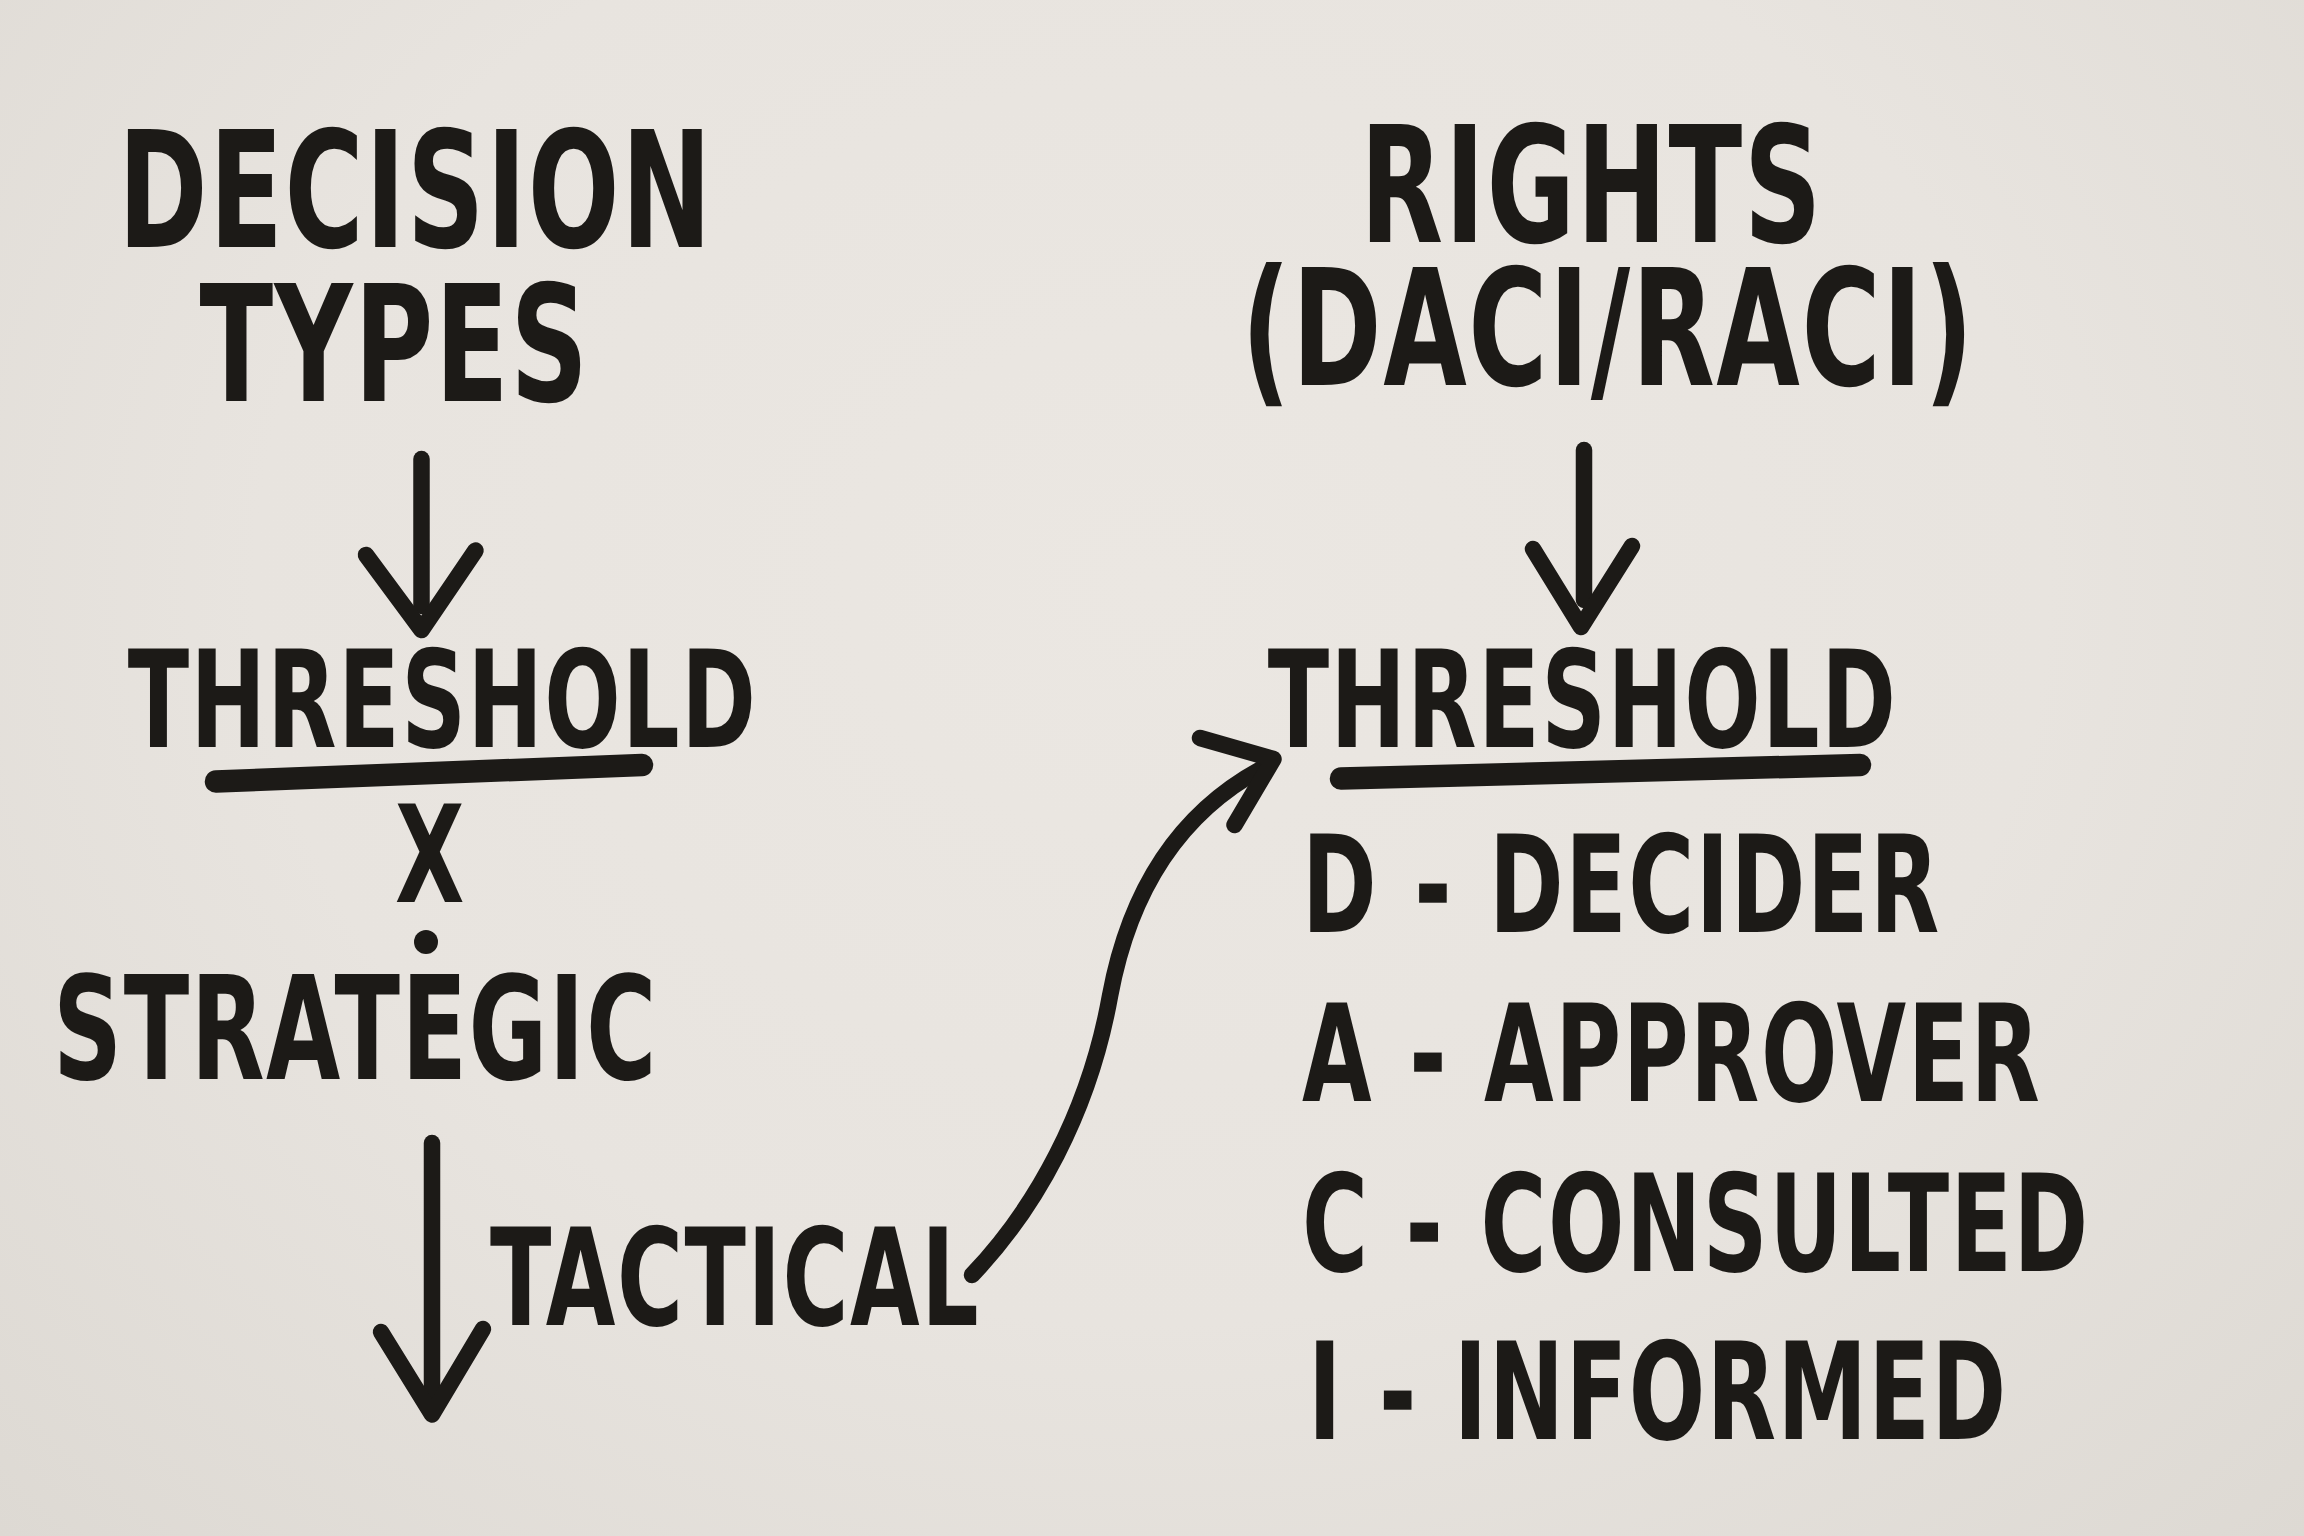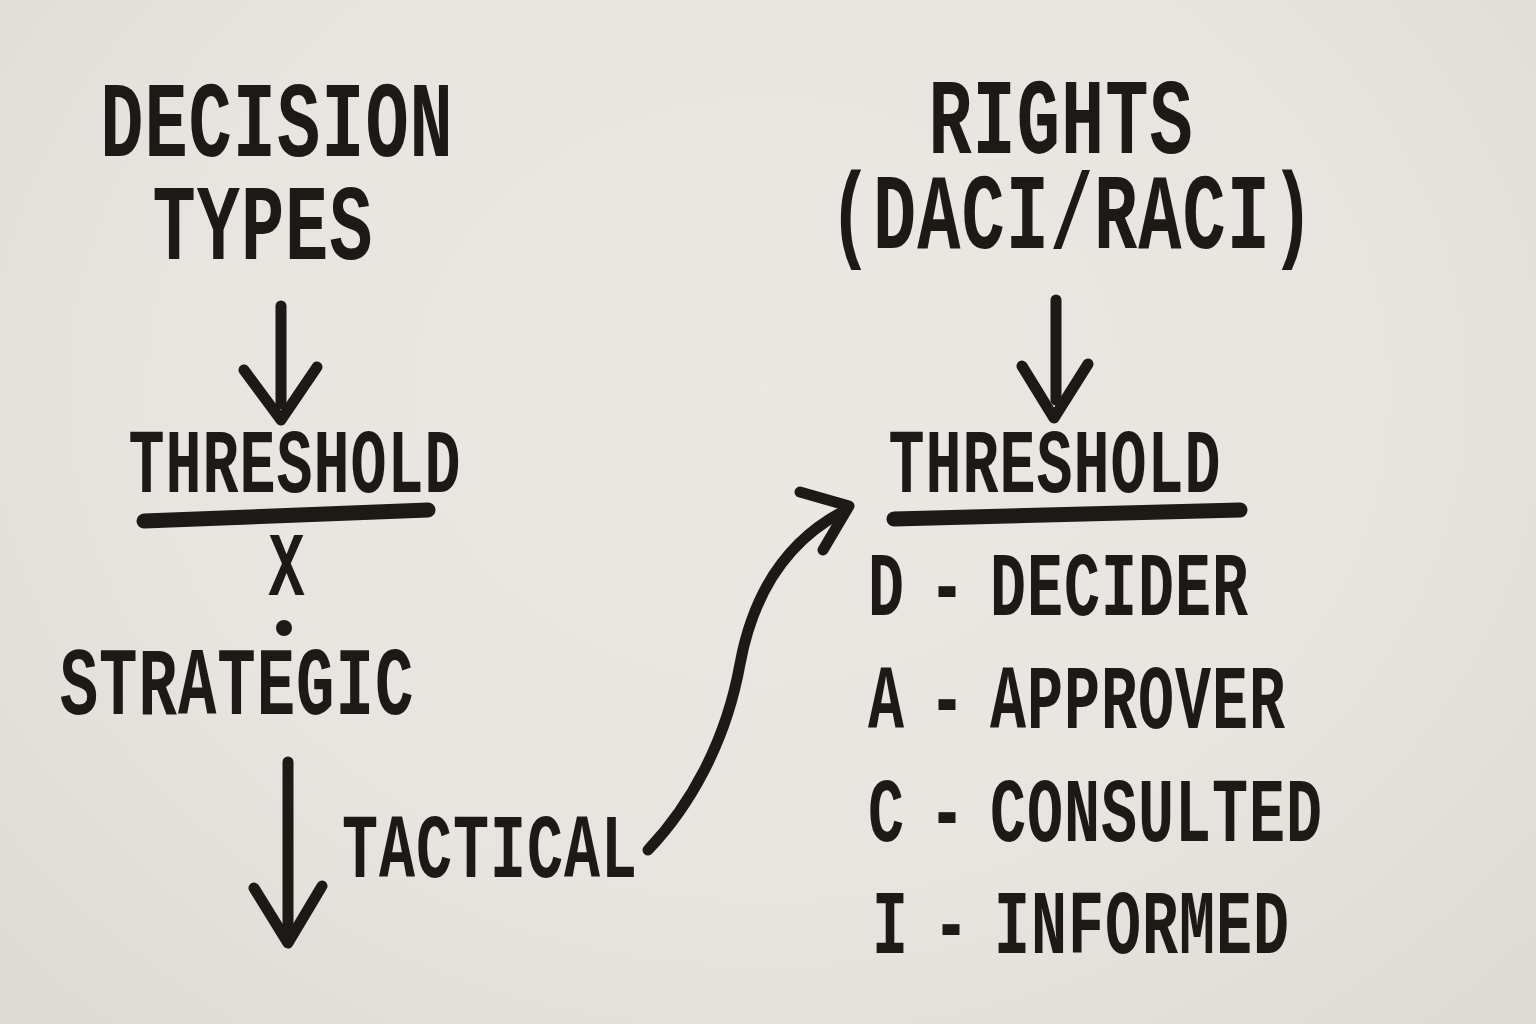--- a/index.html
+++ b/index.html
@@ -2,21 +2,21 @@
 <html style="--ink: #1c1a17; --bg: #e8e4df;"><head>
 <meta charset="utf-8">
 <style>
   :root { --ink:#1c1a17; --bg:#e8e4df; }
   html,body{ margin:0; padding:0; }
   body{
     width:1536px; height:1024px; overflow:hidden;
     background: radial-gradient(ellipse at 50% 38%, #ebe7e2 0%, var(--bg) 55%, #ddd9d3 100%);
     font-family:"DejaVu Sans", sans-serif;
   }
-  #board{ position:relative; width:1536px; height:1024px;font-family:Liberation Mono, monospace; }
+  #board{ position:relative; width:1536px; height:1024px; }
   .hand{
     position:absolute;
     color:var(--ink);
     font-weight:700;
     letter-spacing:1px;
     line-height:1;
     white-space:nowrap;
     transform:scaleY(1.5);
     transform-origin:top center;
   }

